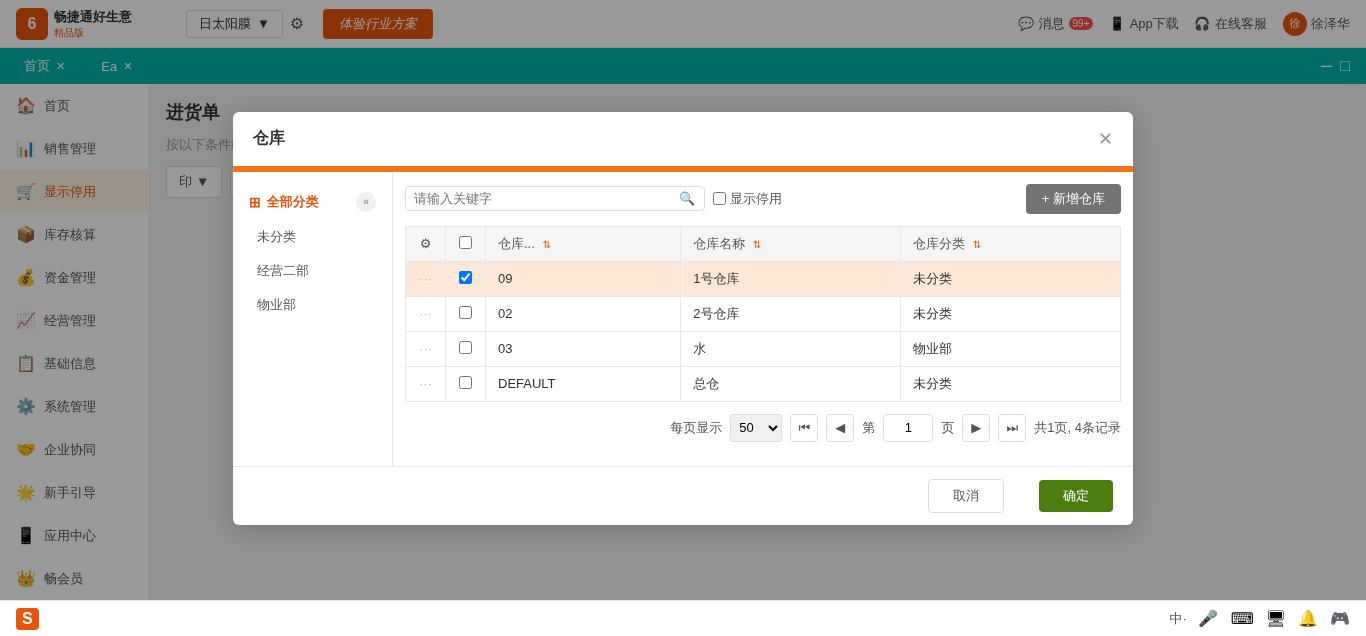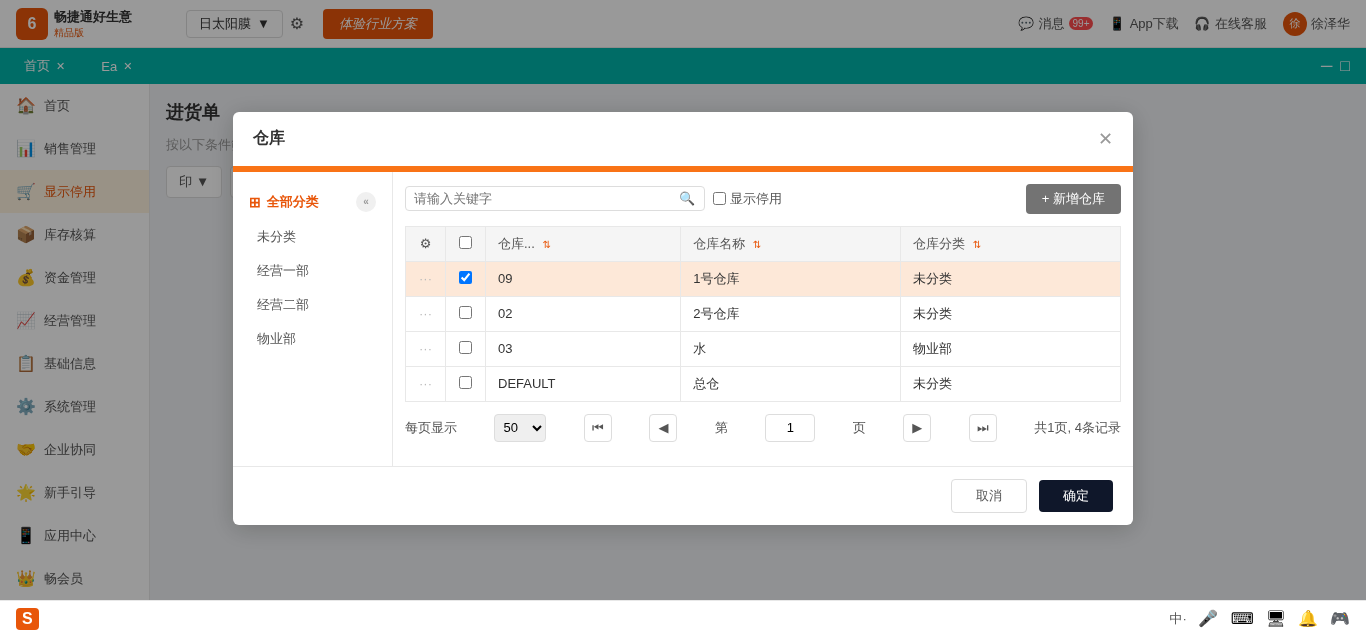--- a/index.html
+++ b/index.html
@@ -135,37 +135,37 @@
     }
     .data-table td {
       border: 1px solid #e8e8e8; padding: 8px 12px; color: #333;
     }
     .data-table tr.active-row td { background: #fde8d8; }
 
     .table-wrap { overflow-y: auto; flex: 1; }
 
     
     .pagination {
-      display: flex; align-items: center; justify-content: space-between;
+      display: flex; align-items: center; justify-content: flex-end;
       gap: 8px; padding: 12px 0; font-size: 13px; color: #555;
     }
     .page-btn {
       width: 28px; height: 28px; display: flex; align-items: center; justify-content: center;
       border: 1px solid #ddd; border-radius: 4px; cursor: pointer; color: #555;
     }
     .page-input { width: 50px; height: 28px; border: 1px solid #ddd; border-radius: 4px; text-align: center; font-size: 13px; }
     .page-select { height: 28px; border: 1px solid #ddd; border-radius: 4px; padding: 0 4px; font-size: 13px; }
 
     
     .modal-footer {
       display: flex; align-items: center; justify-content: flex-end;
       gap: 12px; padding: 12px 20px; border-top: 1px solid #e8e8e8;
     }
     .btn-cancel { background: #fff; color: #555; border: 1px solid #ddd; padding: 7px 24px; border-radius: 4px; cursor: pointer; font-size: 13px; }
-    .btn-confirm { background: #0f172a; color: #fff; border: none; padding: 7px 24px; border-radius: 4px; cursor: pointer; font-size: 13px; }
+    .btn-confirm { background: #4d7c0f; color: #fff; border: none; padding: 7px 24px; border-radius: 4px; cursor: pointer; font-size: 13px; margin-left: 23px; }
 
     
     .taskbar {
       position: fixed; bottom: 0; left: 0; right: 0; height: 36px;
       background: #fff; border-top: 1px solid #e8e8e8;
       display: flex; align-items: center; justify-content: flex-end;
       padding: 0 16px; gap: 12px; z-index: 200;
     }
     .taskbar-logo { margin-right: auto; display: flex; align-items: center; }
     .taskbar-s-logo { background: #e8560a; color: #fff; font-weight: bold; font-size: 16px; border-radius: 4px; padding: 2px 6px; }
@@ -307,21 +307,20 @@
 
     <div class="modal-body">
 
       <div class="category-sidebar">
         <div class="category-header">
           <span style="font-size:14px;">⊞</span>
           <span>全部分类</span>
           <div class="collapse-btn">«</div>
         </div>
         <div class="category-item">未分类</div>
-        <div class="category-item">经营一部</div>
         <div class="category-item">经营二部</div>
         <div class="category-item">物业部</div>
       </div>
 
       <div class="modal-main">
 
         <div class="modal-toolbar">
           <div class="search-input-wrap">
             <input class="search-input" type="text" placeholder="请输入关键字" style="">
             <span class="search-icon">🔍</span>

